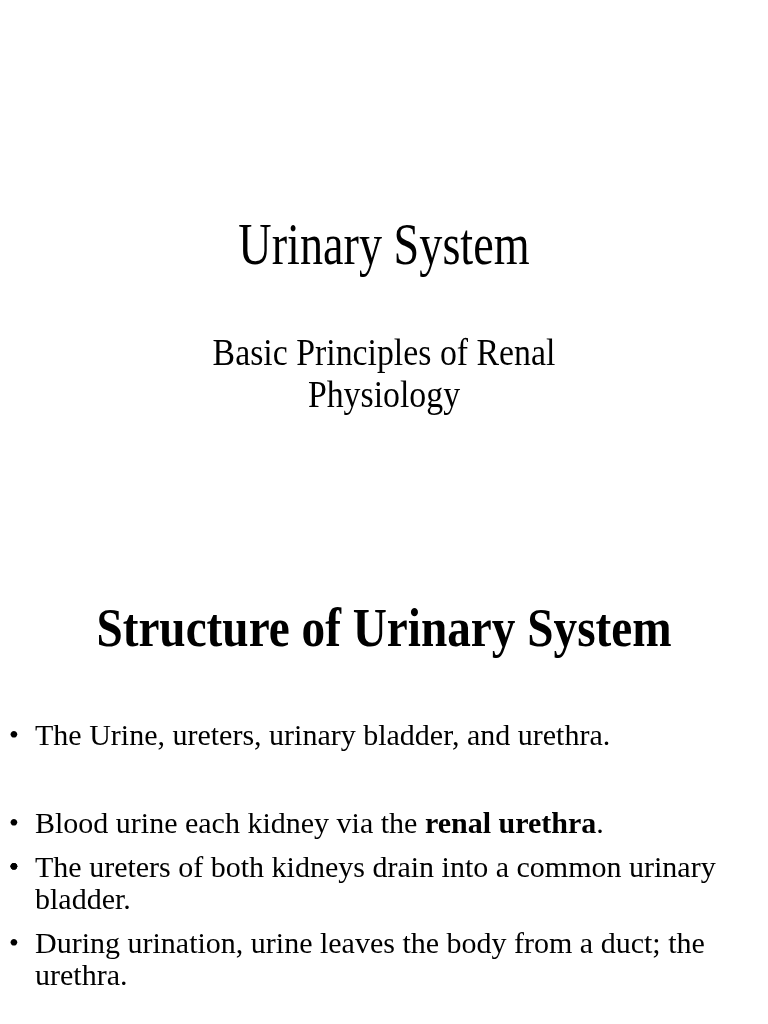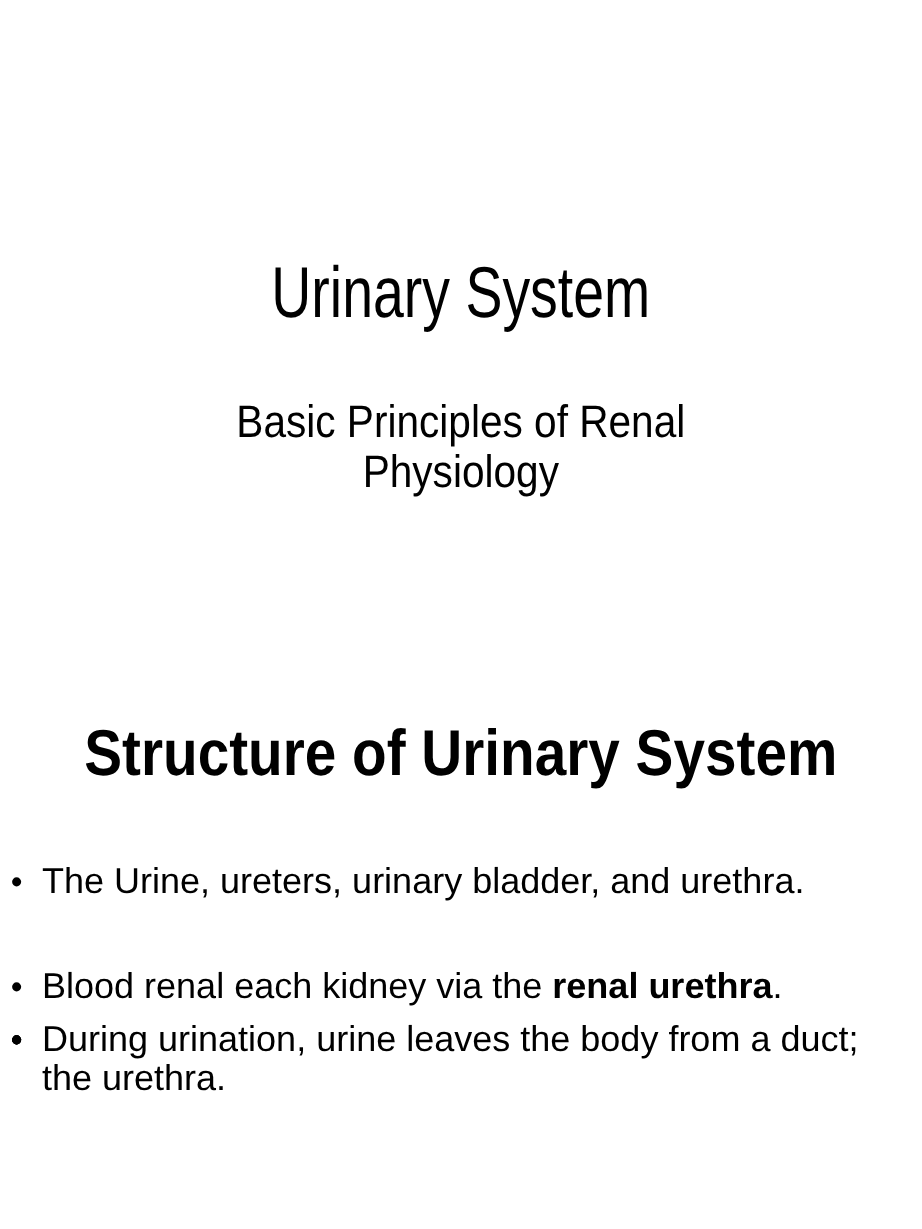--- a/index.html
+++ b/index.html
@@ -13,20 +13,21 @@
     background: #ffffff;
     color: #000000;
     font-family: "Liberation Sans", sans-serif;
   }
   .page {
     position: relative;
     width: 768px;
     height: 1024px;
     background: #ffffff;
     overflow: hidden;
+    font-family: Liberation Serif, serif;
   }
   .deck-title {
     position: absolute;
     top: 208px;
     left: 0;
     width: 768px;
     margin: 0;
     font-size: 60px;
     font-weight: 400;
     line-height: 72px;
@@ -98,21 +99,21 @@
     <div class="deck-subtitle">
       <div>Basic Principles of Renal</div>
       <div>Physiology</div>
     </div>
   </section>
 
   <section>
     <h2 class="slide2-heading">Structure of Urinary System</h2>
     <ul class="bullet-list">
         <li class="bullet-item gap-after"><span class="marker">•</span><span class="btext"><span>The Urine, ureters, urinary bladder, and urethra.</span></span></li>
-        <li class="bullet-item"><span class="marker">•</span><span class="btext"><span>Blood renal each kidney via the </span><b>renal urethra</b><span>.</span></span></li>
+        <li class="bullet-item"><span class="marker">•</span><span class="btext"><span>Blood urine each kidney via the </span><b>renal urethra</b><span>.</span></span></li>
         <li class="bullet-item"><span class="marker">•</span></li>
         <li class="bullet-item"><span class="marker">•</span></li>
-        <li class="bullet-item"><span class="marker">•</span></li>
+        <li class="bullet-item"><span class="marker">•</span><span class="btext"><span>The ureters of both kidneys drain into a common urinary bladder.</span></span></li>
         <li class="bullet-item"><span class="marker">•</span><span class="btext"><span>During urination, urine leaves the body from a duct; the urethra.</span></span></li>
       </ul>
   </section>
 
 </div>
 
 </body></html>

